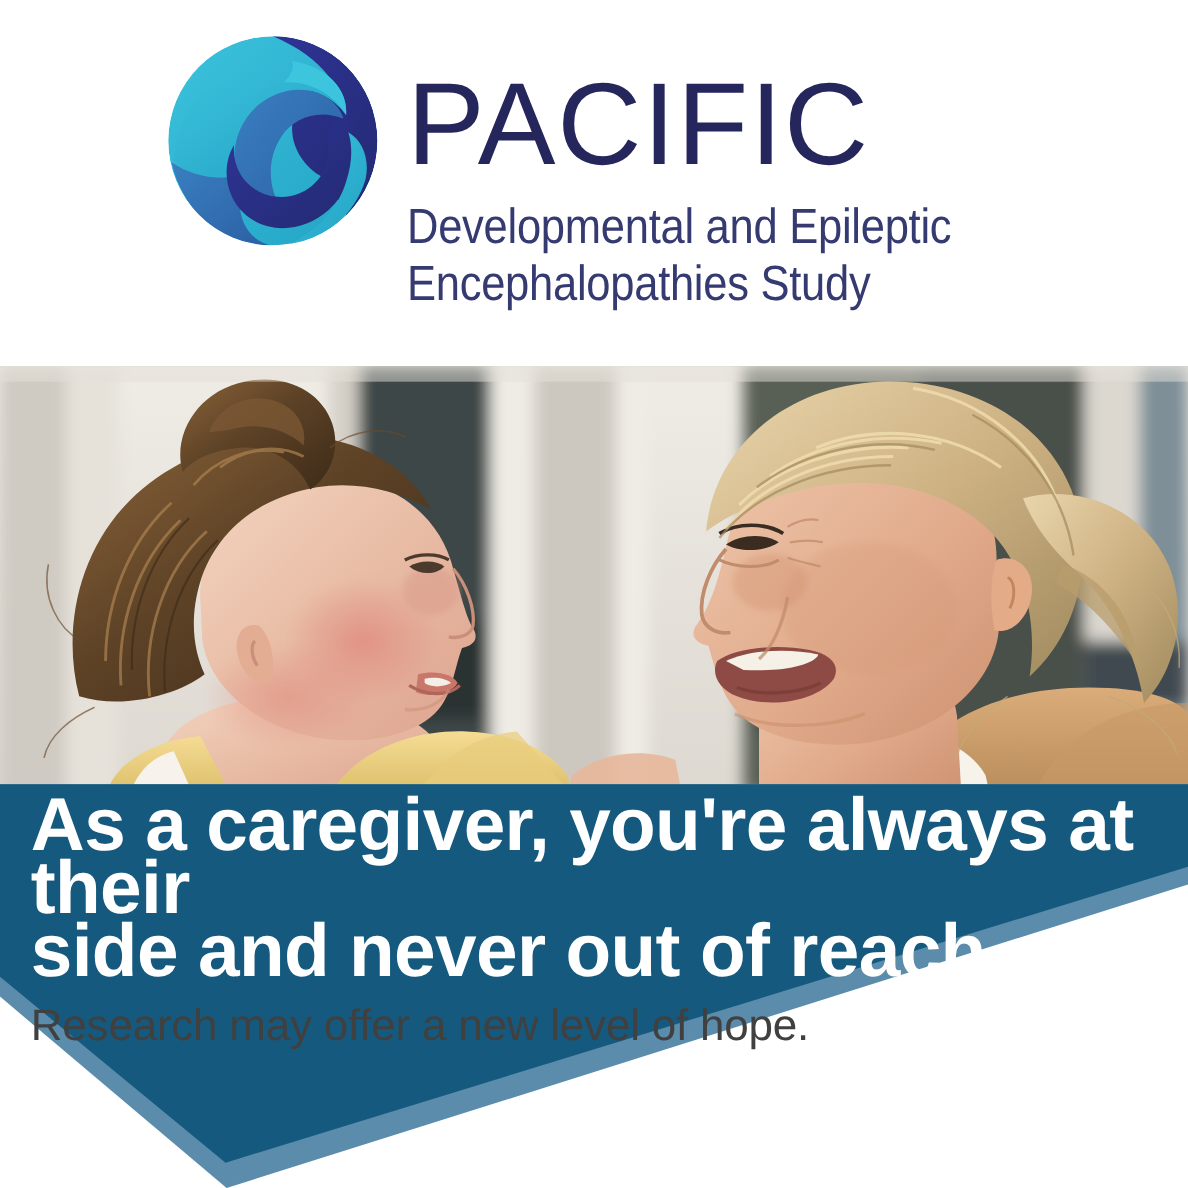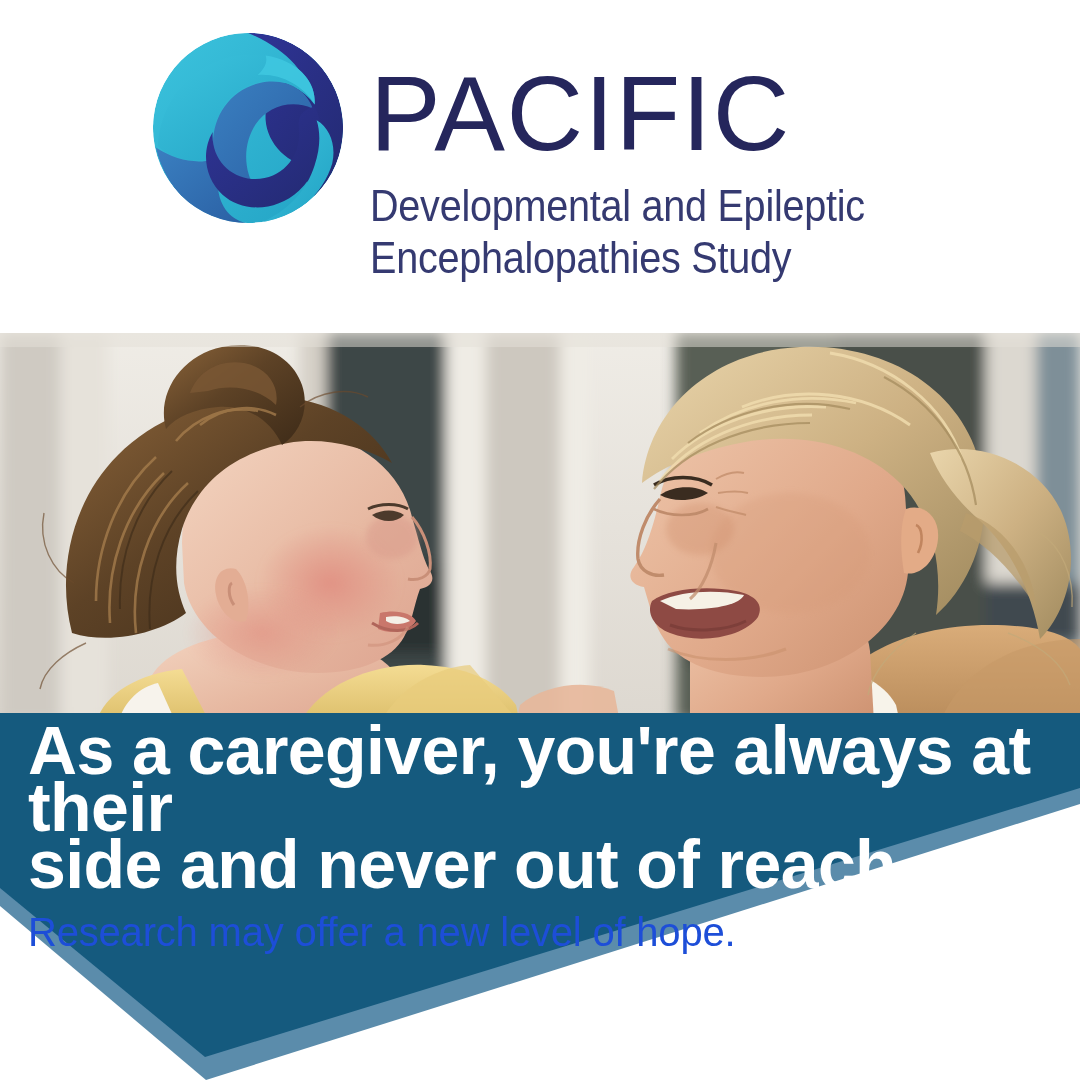--- a/index.html
+++ b/index.html
@@ -97,21 +97,21 @@
     color:#ffffff;
     letter-spacing:-0.6px;
     white-space:pre-line;
   }
   .subhead {
     margin-top:16px;
     font-family:"Liberation Sans", sans-serif;
     font-weight:300;
     font-size:40px;
     line-height:46px;
-    color:#1d4ed8;
+    color:#404040;
     letter-spacing:-0.2px;
   }
 </style>
 </head>
 <body>
 
 <div class="page">
 
   <div class="header">
     <div class="logo-lockup">

